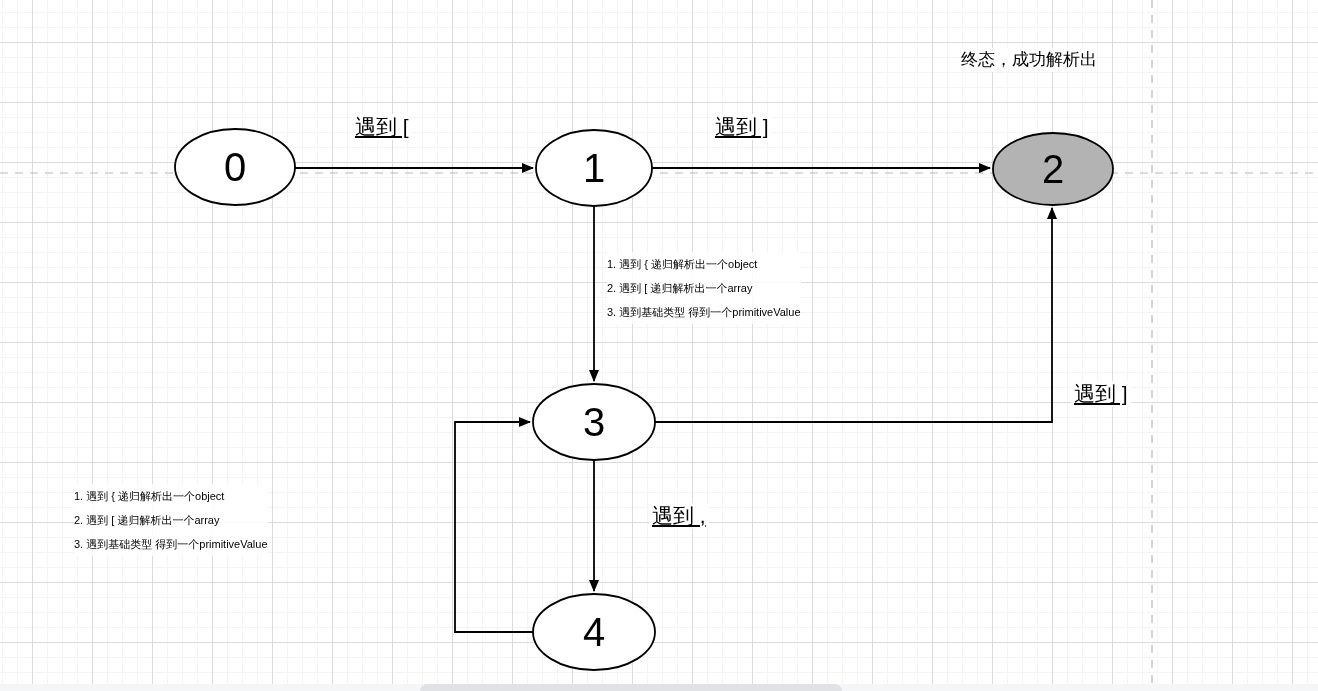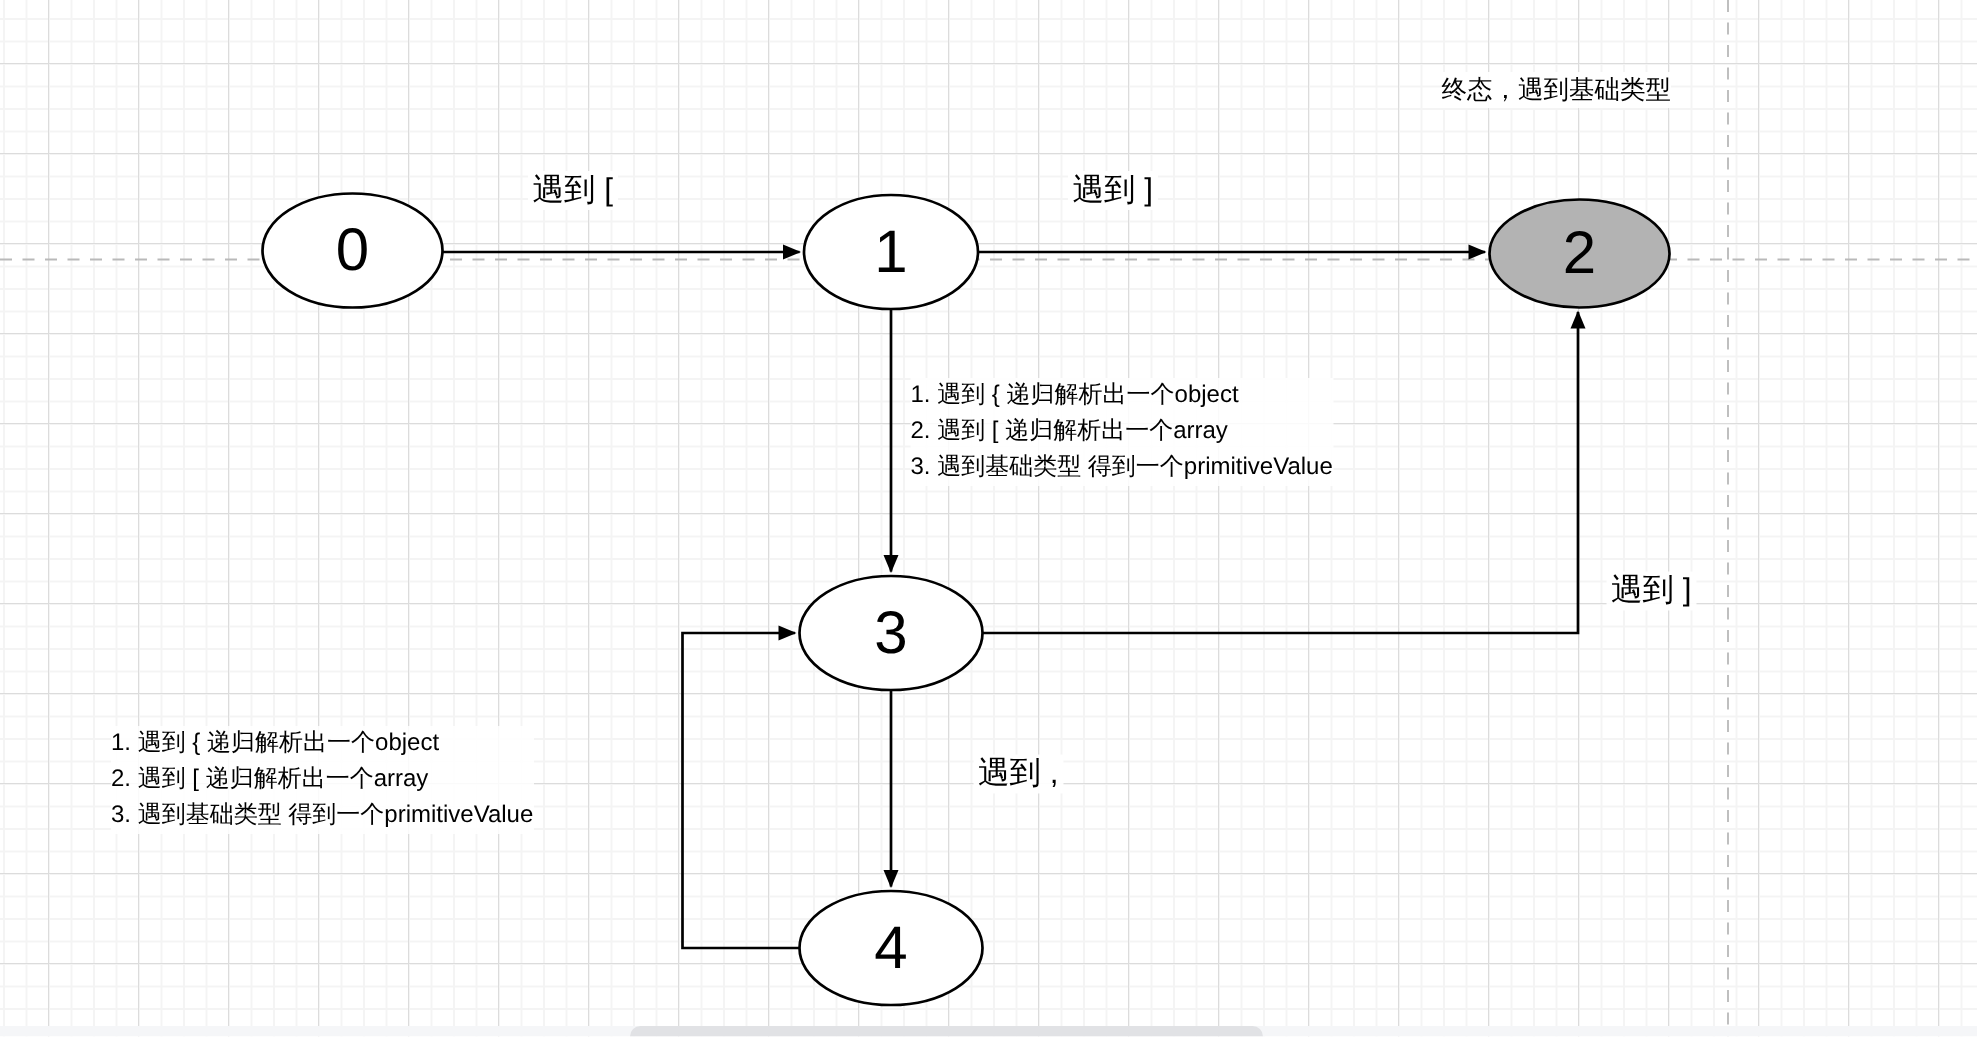--- a/index.html
+++ b/index.html
@@ -30,24 +30,25 @@
   }
   .page-divider { stroke: #b9b9b9; stroke-width: 1.2; stroke-dasharray: 8 7; fill: none; }
 
   .edge-label {
     position: absolute;
     font-size: 21px; color: #000000;
     background: rgba(255,255,255,0.92);
     padding: 0 3px;
     white-space: nowrap;
     line-height: 26px;
+    text-decoration: underline;
   }
   .note-block {
     position: absolute;
-    font-size: 16px; color: #000000;
+    font-size: 11px; color: #000000;
     line-height: 24px;
     white-space: nowrap;
     background: rgba(255,255,255,0.85);
   }
   .annotation {
     position: absolute;
     font-size: 17px; color: #000000;
     line-height: 24px;
     white-space: nowrap;
     background: rgba(255,255,255,0.92);
@@ -122,19 +123,19 @@
 
   <div class="edge-label" style="left:626px; top:503px;margin-left:23px;">遇到 ,</div>
 
   <div class="note-block" style="left:74px; top:484px;">
     <div>1. 遇到 { 递归解析出一个object</div>
     <div>2. 遇到 [ 递归解析出一个array</div>
     <div>3. 遇到基础类型 得到一个primitiveValue</div>
   </div>
 
   <div class="annotation" style="left:961px; top:48px;">
-    <div>终态，遇到基础类型</div>
+    <div>终态，成功解析出</div>
   </div>
 
   <div class="bottom-strip"></div>
   <div class="bottom-toolbar"></div>
 
 </div>
 
 </body></html>

